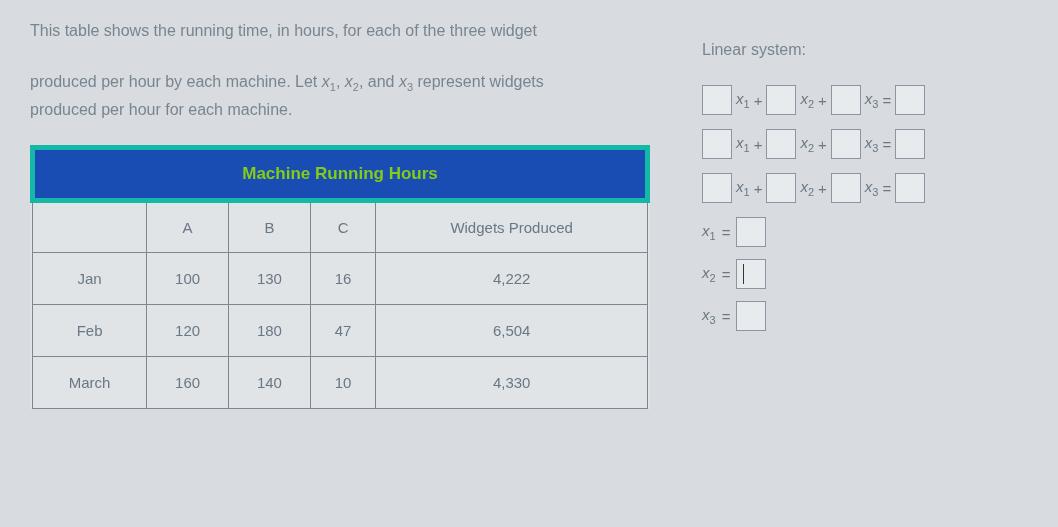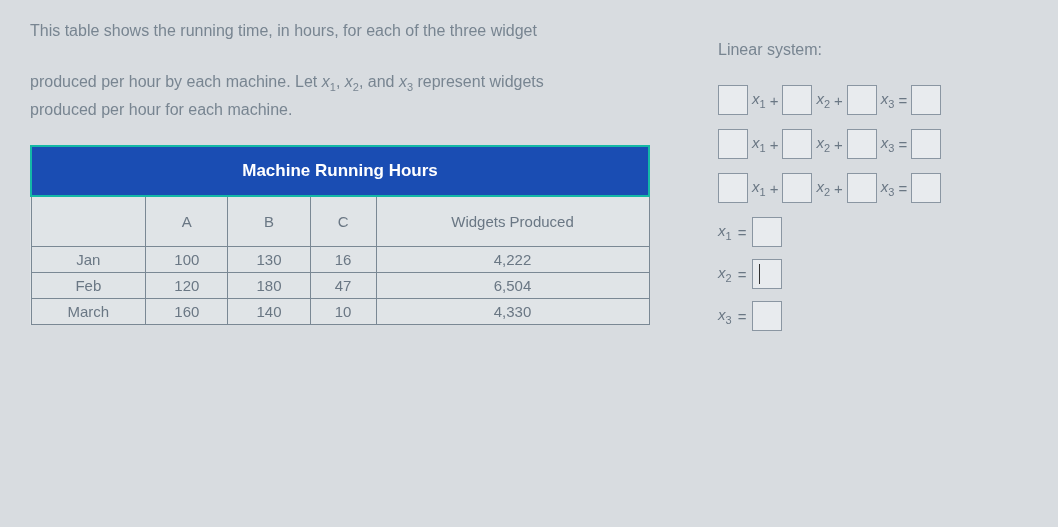--- a/index.html
+++ b/index.html
@@ -11,21 +11,21 @@
       font-family: Arial, sans-serif;
       background: #d8dce0;
       width: 1058px;
       height: 527px;
       padding: 18px 30px;
       color: #6a7784;
       position: relative;
     }
     .content {
       display: flex;
-      gap: 48px;
+      gap: 32px;
     }
     .left {
       flex: 0 0 640px;
     }
     .right {
       flex: 1;
       padding-top: 8px;
     }
     .problem-text {
       font-size: 16px;
@@ -36,40 +36,40 @@
     .problem-text .var {
       font-style: italic;
     }
     table {
       border-collapse: collapse;
       width: 620px;
       background: #e0e4e7;
     }
     thead tr.title-row th {
       background: #1a4db3;
-      color: #ffffff;
+      color: #84cc16;
       font-weight: bold;
       font-size: 17px;
       padding: 14px;
       text-align: center;
-      border: 2px solid #14b8a6;
+      border: 5px solid #14b8a6;
     }
     thead tr.header-row th {
       background: #e0e4e7;
       color: #6a7784;
       font-weight: normal;
       font-size: 15px;
       padding: 16px 8px;
       text-align: center;
       border: 1px solid #7a8894;
     }
     tbody td {
       color: #6a7784;
       font-size: 15px;
-      padding: 4px 8px;
+      padding: 17px 8px;
       text-align: center;
       border: 1px solid #7a8894;
     }
     .linear-label {
       font-size: 16px;
       color: #788591;
       margin-bottom: 26px;
       margin-top: 15px;
     }
     .eq-row {

